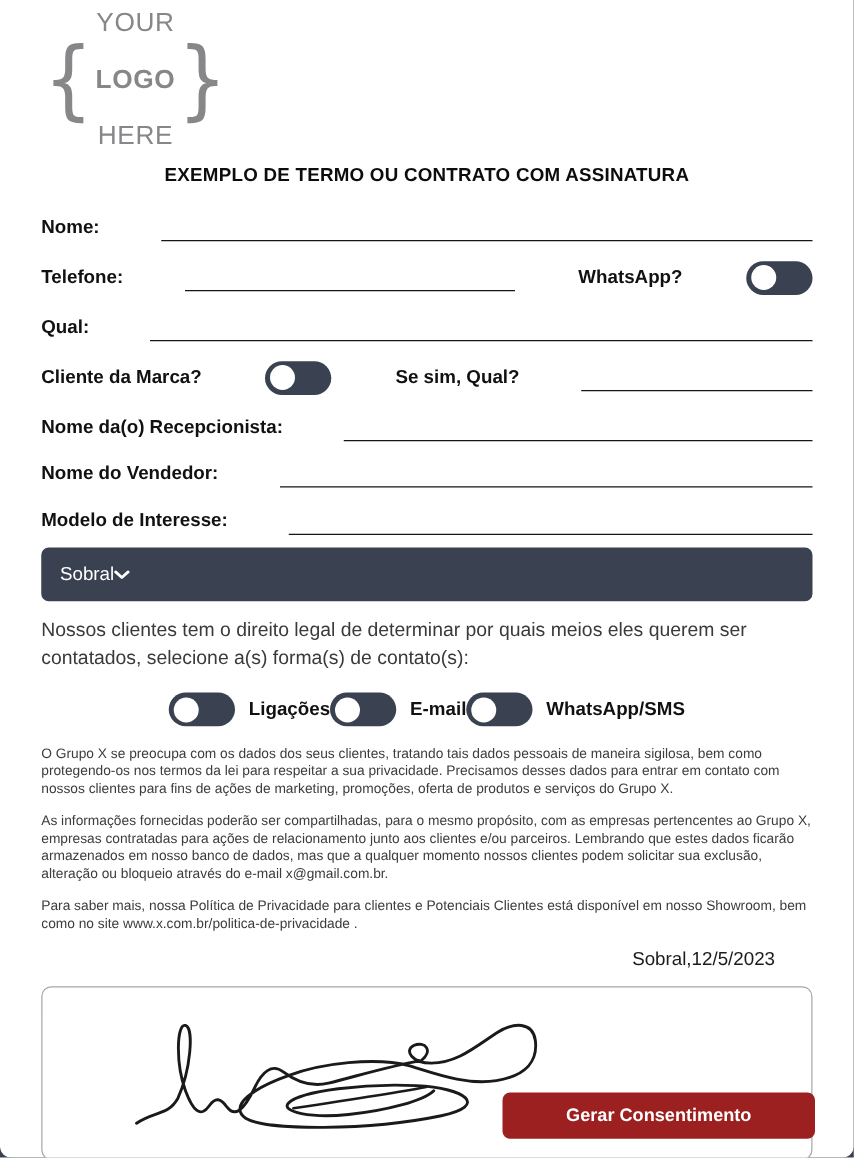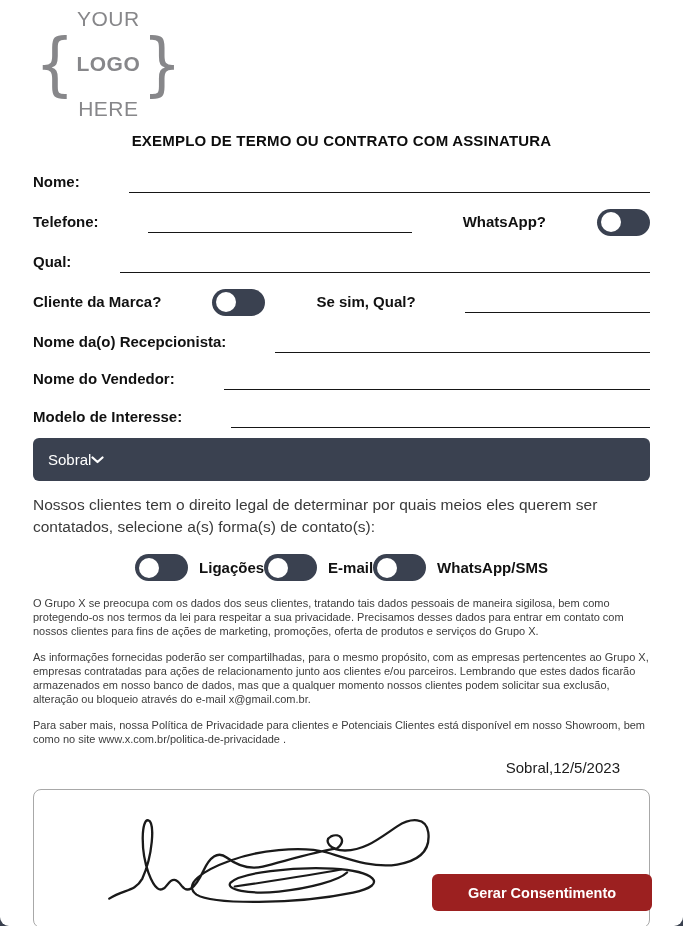--- a/index.html
+++ b/index.html
@@ -70,21 +70,21 @@
     background: #9c2020; color: #ffffff; font-weight: 700;
     border: none; border-radius: 6px; cursor: pointer;
     font-family: inherit;
   }
   .btn-limpar { font-size: 14px; padding: 0 16px; height: 37px; margin-left: 2px; }
   .sig-caption-wrap { width: 268px; margin-left: 88px; text-align: center; }
   .sig-caption-line { border-top: 1.5px solid #111; width: 268px; }
   .sig-caption { font-size: 12.5px; color: #3e3e3e; margin-top: 4px; white-space: nowrap; }
   
   .gen-row { position: absolute; right: 31px; bottom: 15px; }
-  .btn-gen { width: 220px; height: 37px; font-size: 14.5px; }
+  .btn-gen { width: 250px; height: 37px; font-size: 14.5px; }
 </style>
 </head>
 <body>
 
 <div class="page">
 
   <div class="logo">
     <span class="brace">{</span>
     <span class="stack">
       <span class="l1">YOUR</span>

